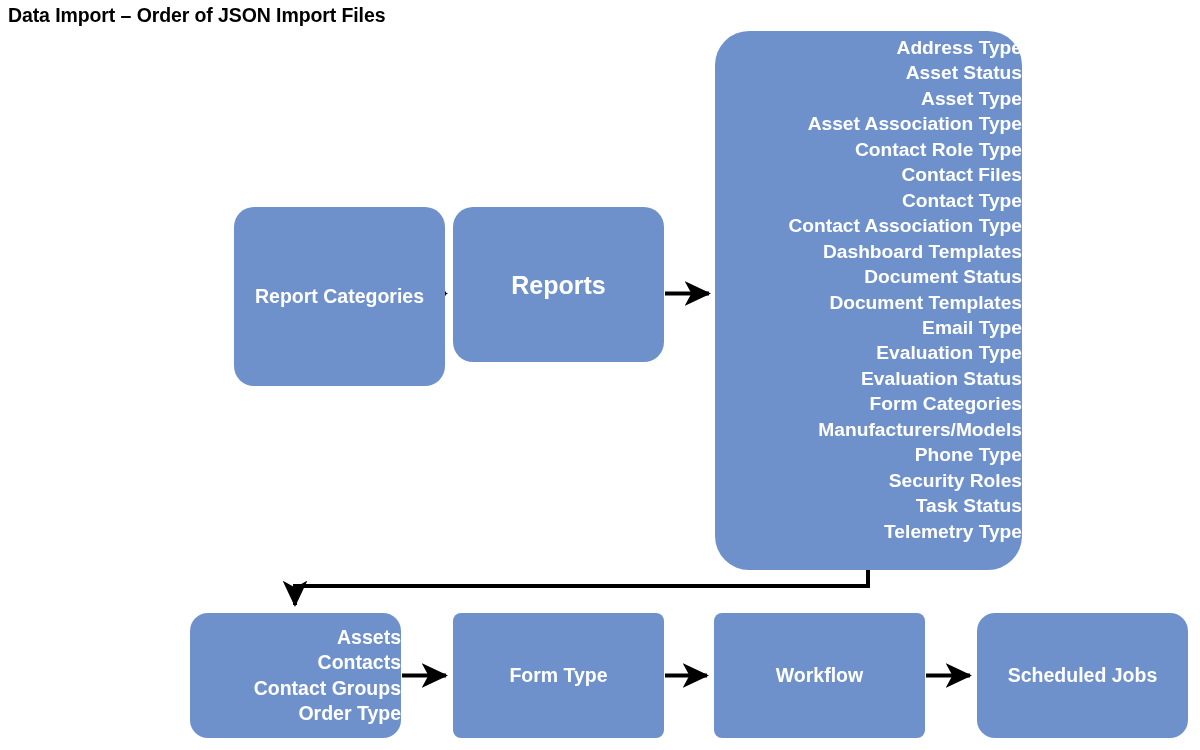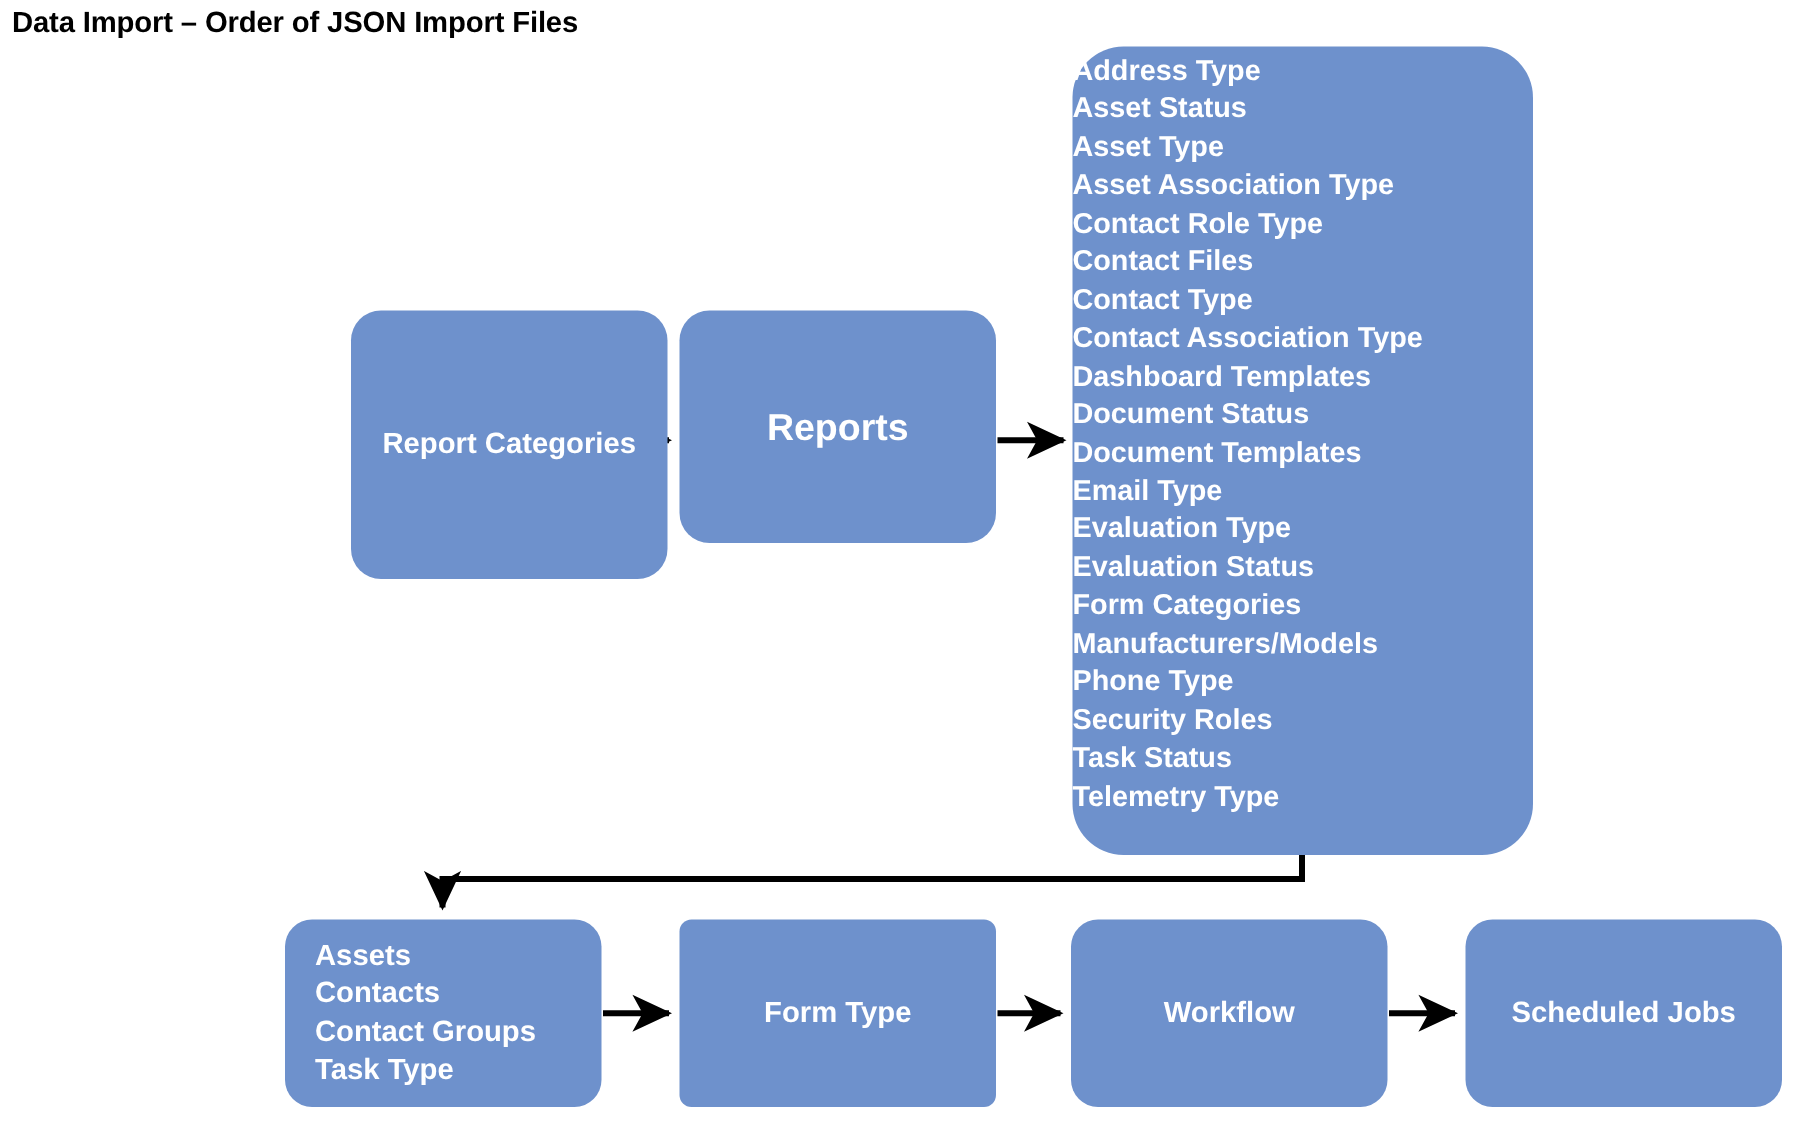--- a/index.html
+++ b/index.html
@@ -29,21 +29,21 @@
     white-space: nowrap;
   }
   .node {
     position: absolute;
     background: #6E91CC;
     color: #ffffff;
     font-weight: bold;
     display: flex;
     align-items: center;
     justify-content: center;
-    text-align: left;
+    text-align: right;
     box-sizing: border-box;
     line-height: 1.28;
   }
   .node-lines {
     display: block;
     width: 100%;
   }
   .node-lines .line {
     display: block;
   }
@@ -82,21 +82,21 @@
     padding-left: 20px;
   }
   #node-entities .line { line-height: 25.4px; }
   #node-form-type {
     left: 453px; top: 613px; width: 211px; height: 125px;
     border-radius: 8px;
     font-size: 19.5px;
   }
   #node-workflow {
     left: 714px; top: 613px; width: 211px; height: 125px;
-    border-radius: 18px;
+    border-radius: 8px;
     font-size: 19.5px;
   }
   #node-scheduled-jobs {
     left: 977px; top: 613px; width: 211px; height: 125px;
     border-radius: 18px;
     font-size: 19.5px;
   }
 
   #connectors {
     position: absolute;
@@ -164,21 +164,21 @@
       <span class="line">Task Status</span>
       <span class="line">Telemetry Type</span>
     </span>
   </div>
 
   <div class="node" id="node-entities">
     <span class="node-lines">
       <span class="line">Assets</span>
       <span class="line">Contacts</span>
       <span class="line">Contact Groups</span>
-      <span class="line">Task Type</span>
+      <span class="line">Order Type</span>
     </span>
   </div>
 
   <div class="node" id="node-form-type">
     <span class="node-label">Form Type</span>
   </div>
 
   <div class="node" id="node-workflow">
     <span class="node-label">Workflow</span>
   </div>

